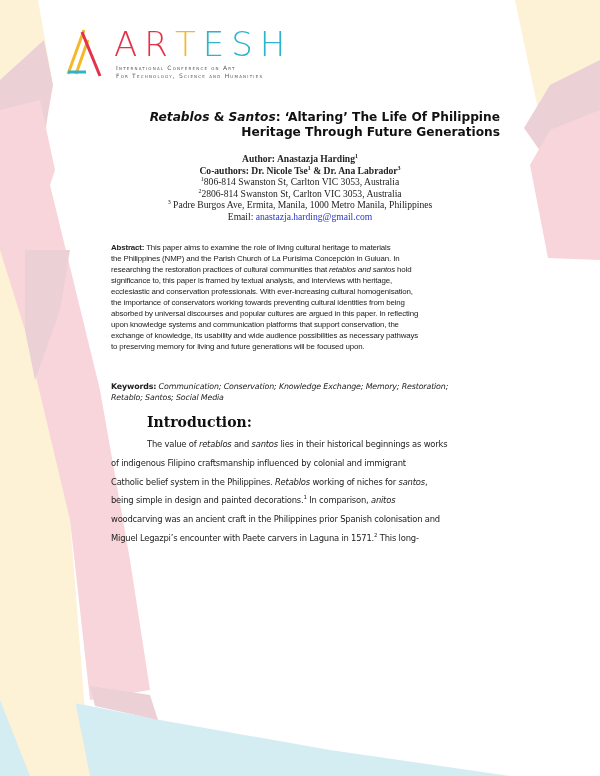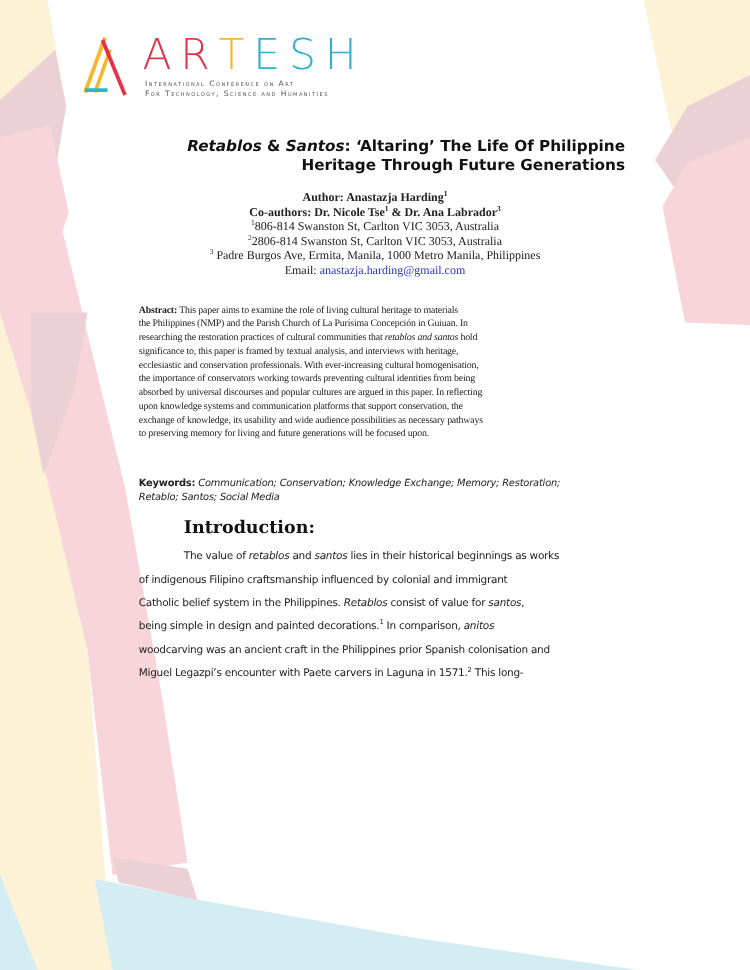--- a/index.html
+++ b/index.html
@@ -24,21 +24,21 @@
     .title { position: absolute; left: 100px; top: 110px; width: 400px; text-align: right; font-family: "DejaVu Sans", sans-serif; font-weight: bold; font-size: 12.2px; line-height: 15px; color: #111; }
     .title i { font-style: italic; }
 
     
     .authors { position: absolute; left: 100px; top: 153px; width: 400px; text-align: center; font-family: "Liberation Serif", serif; font-size: 9.6px; line-height: 11.5px; color: #222; }
     .authors .b { font-weight: bold; }
     .authors sup { font-size: 6px; vertical-align: super; line-height: 0; }
     .authors .email { color: #2a34c8; }
 
     
-    .abstract { position: absolute; left: 111px; top: 242px; width: 385px; font-family: Liberation Serif, serif; font-size: 7.9px; line-height: 11.05px; color: #222; letter-spacing: -0.15px; }
+    .abstract { position: absolute; left: 111px; top: 242px; width: 385px; font-family: Liberation Sans, sans-serif; font-size: 7.9px; line-height: 11.05px; color: #222; letter-spacing: -0.15px; }
     .abstract .b { font-weight: bold; }
     .abstract i { font-style: italic; }
     .line { display: block; white-space: nowrap; }
 
     .keywords { position: absolute; left: 111px; top: 381px; width: 385px; font-family: "DejaVu Sans", sans-serif; font-size: 7.9px; line-height: 11px; color: #222; letter-spacing: -0.15px; }
     .keywords .b { font-weight: bold; margin-top: 48px; }
     .keywords i { font-style: italic; }
 
     .intro-heading { position: absolute; left: 147px; top: 414px; font-family: "DejaVu Serif", serif; font-weight: bold; font-size: 14px; color: #111; }
 
@@ -120,19 +120,19 @@
 
   <div class="keywords">
     <span class="line"><span class="b">Keywords:</span><i> Communication; Conservation; Knowledge Exchange; Memory; Restoration;</i></span>
     <span class="line"><i>Retablo; Santos; Social Media</i></span>
   </div>
 
   <div class="intro-heading">Introduction:</div>
   <div class="body-text" id="intro">
       <span class="line indent"><span>The value of </span><i>retablos</i><span> and </span><i>santos</i><span> lies in their historical beginnings as works</span></span>
       <span class="line"><span>of indigenous Filipino craftsmanship influenced by colonial and immigrant</span></span>
-      <span class="line"><span>Catholic belief system in the Philippines. </span><i>Retablos</i><span> consist of value for </span><i>santos</i><span>,</span></span>
+      <span class="line"><span>Catholic belief system in the Philippines. </span><i>Retablos</i><span> working of niches for </span><i>santos</i><span>,</span></span>
       <span class="line"><span>being simple in design and painted decorations.</span><sup>1</sup><span> In comparison, </span><i>anitos</i></span>
       <span class="line"><span>woodcarving was an ancient craft in the Philippines prior Spanish colonisation and</span></span>
       <span class="line"><span>Miguel Legazpi’s encounter with Paete carvers in Laguna in 1571.</span><sup>2</sup><span> This long-</span></span>
     </div>
 
 </div>
 
 </body></html>

